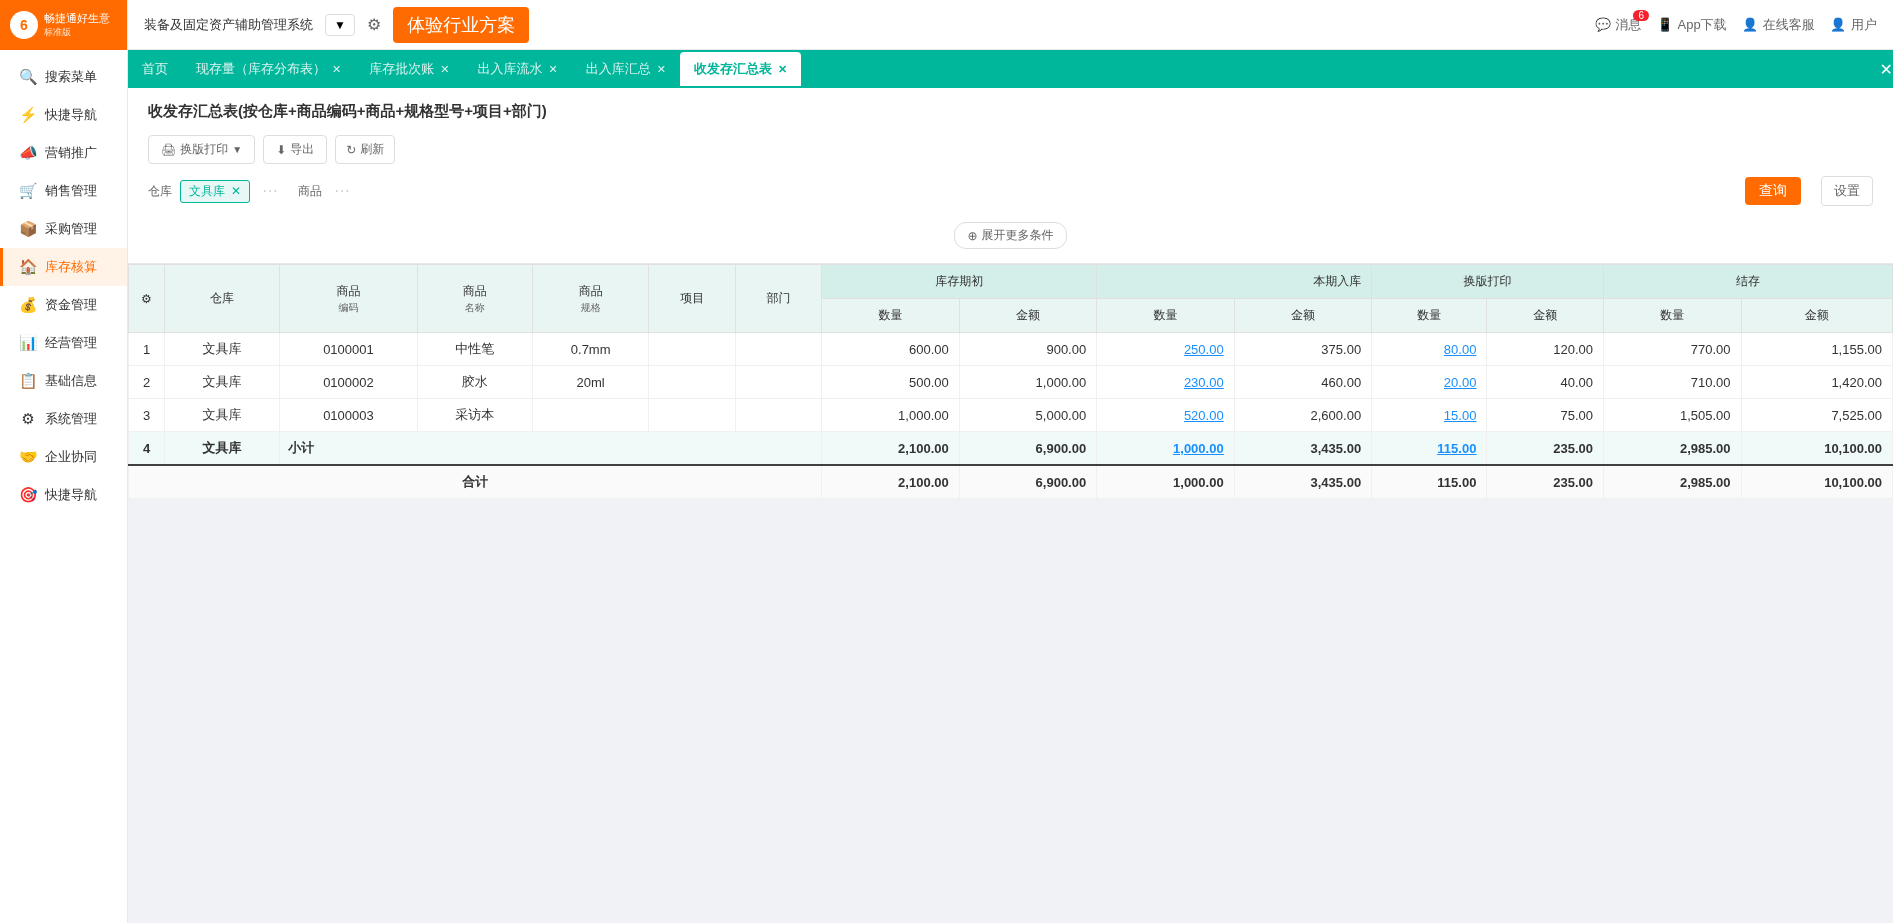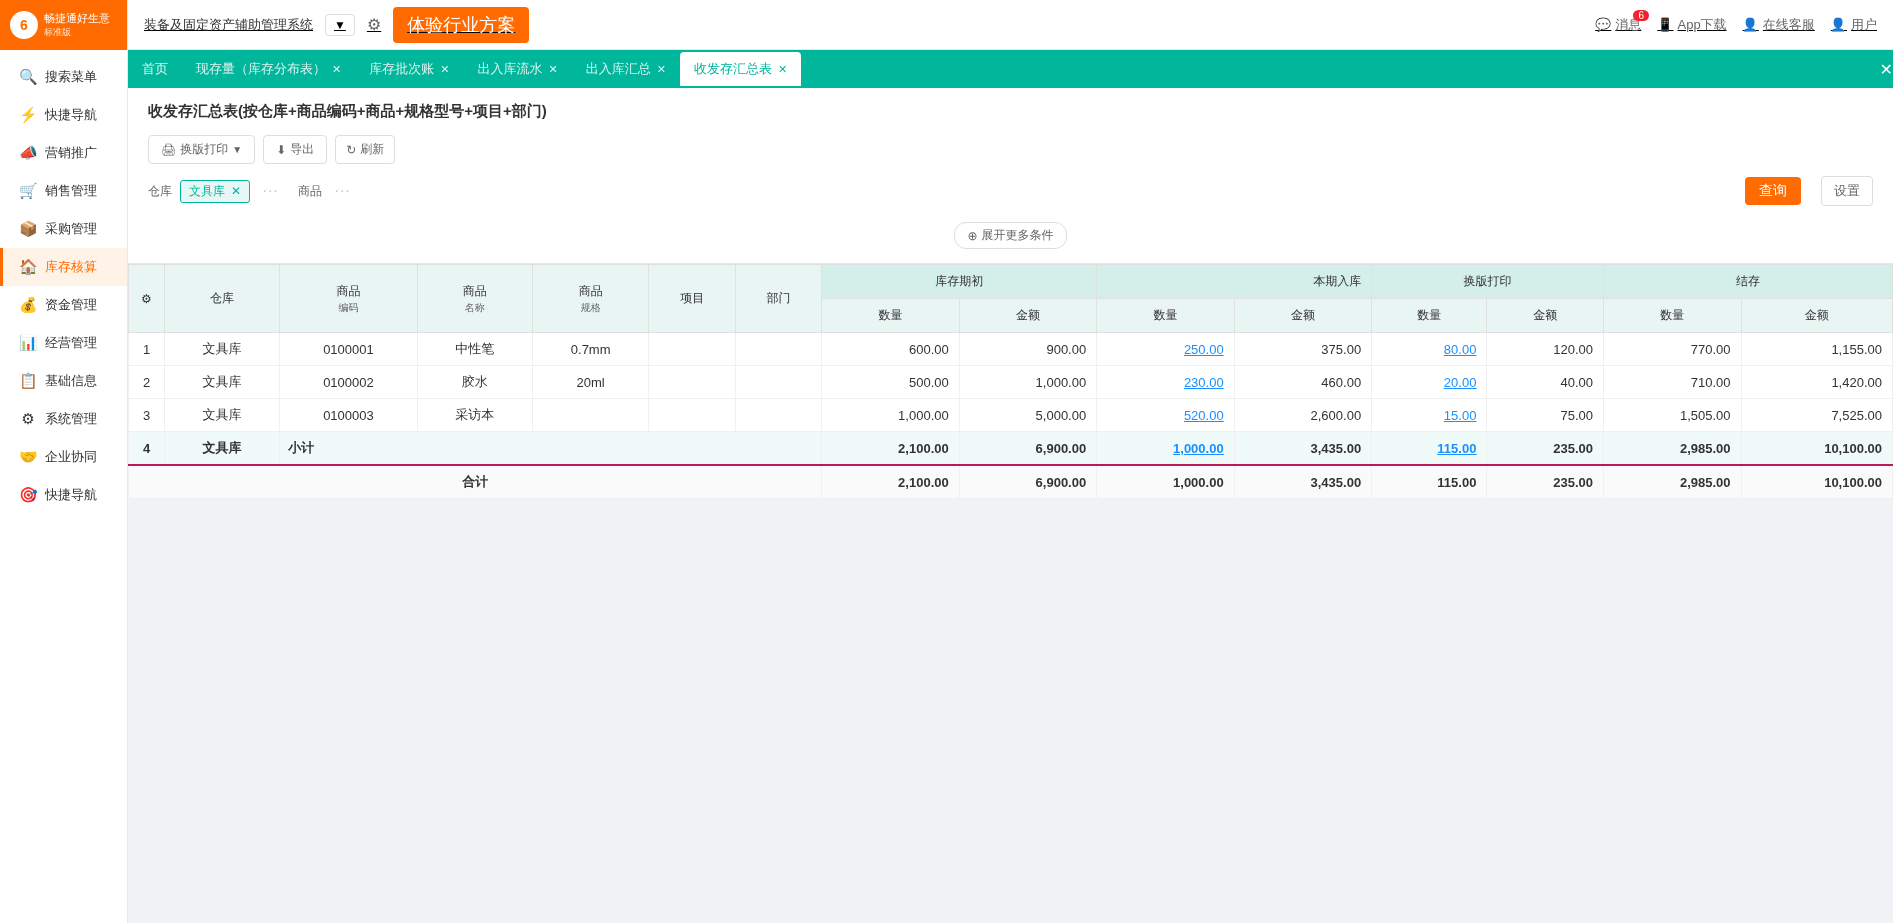--- a/index.html
+++ b/index.html
@@ -12,34 +12,34 @@
     .sidebar-logo-icon span { color: #ff6b00; font-weight: bold; font-size: 14px; }
     .sidebar-logo-text { font-size: 11px; color: #fff; line-height: 1.3; }
     .sidebar-logo-badge { font-size: 9px; color: rgba(255,255,255,0.8); }
     .sidebar-nav { flex: 1; padding: 8px 0; overflow-y: auto; }
     .sidebar-item { display: flex; align-items: center; gap: 8px; padding: 10px 16px; cursor: pointer; color: #333; font-size: 13px; border-left: 3px solid transparent; }
     .sidebar-item.active { background: #fff3e8; color: #ff6b00; border-left-color: #ff6b00; }
     .sidebar-item-icon { font-size: 15px; width: 18px; text-align: center; }
 
     
     .main { flex: 1; display: flex; flex-direction: column; overflow: hidden; }
-    .topbar { height: 50px; background: #fff; border-bottom: 1px solid #e8e8e8; display: flex; align-items: center; padding: 0 16px; gap: 12px; text-decoration: underline; }
+    .topbar { height: 50px; background: #fff; border-bottom: 1px solid #e8e8e8; display: flex; align-items: center; padding: 0 16px; gap: 12px; }
     .topbar-system { font-size: 13px; color: #333; display: flex; align-items: center; gap: 6px; }
     .topbar-dropdown { border: 1px solid #ddd; border-radius: 4px; padding: 3px 8px; font-size: 12px; cursor: pointer; }
     .topbar-gear { font-size: 16px; color: #666; cursor: pointer; }
     .topbar-btn { background: #ff6b00; color: #fff; border: none; border-radius: 4px; padding: 6px 14px; font-size: 18px; cursor: pointer; }
     .topbar-right { margin-left: auto; display: flex; align-items: center; gap: 16px; font-size: 13px; color: #666; }
     .topbar-msg { position: relative; cursor: pointer; }
     .topbar-badge { position: absolute; top: -6px; right: -8px; background: #f5222d; color: #fff; border-radius: 8px; font-size: 10px; padding: 0 4px; min-width: 16px; text-align: center; }
     .topbar-right-item { display: flex; align-items: center; gap: 4px; cursor: pointer; }
 
     
     .tabbar { background: #00b69b; display: flex; align-items: center; padding: 0 0; min-height: 38px; }
     .tab { display: flex; align-items: center; gap: 4px; padding: 8px 14px; color: rgba(255,255,255,0.85); font-size: 13px; cursor: pointer; border-radius: 4px 4px 0 0; white-space: nowrap; }
-    .tab.active { background: #fff; color: #00b69b; font-weight: 400; }
+    .tab.active { background: #fff; color: #00b69b; font-weight: 700; }
     .tab-close { font-size: 11px; color: inherit; margin-left: 2px; }
     .tabbar-close-all { margin-left: auto; color: #fff; cursor: pointer; font-size: 16px; }
 
     
     .content { flex: 1; background: #f0f2f5; overflow: auto; display: flex; flex-direction: column; }
     .page-title { font-size: 15px; font-weight: 600; color: #333; margin-bottom: 14px; }
     .btn-action { display: flex; align-items: center; gap: 4px; padding: 5px 12px; border: 1px solid #ddd; border-radius: 4px; background: #fff; cursor: pointer; font-size: 12px; color: #666; }
     .btn-refresh { display: flex; align-items: center; gap: 4px; padding: 5px 10px; border: 1px solid #ddd; border-radius: 4px; background: #fff; cursor: pointer; font-size: 12px; color: #666; }
     .filter-date-btn { padding: 2px 8px; border-radius: 3px; font-size: 12px; cursor: pointer; border: 1px solid transparent; color: #333; }
     .filter-date-btn.active { background: #00b69b; color: #fff; border-color: #00b69b; }
@@ -53,21 +53,21 @@
     .table-area { flex: 1; padding: 0; background: #fff; margin: 0; overflow: auto; }
     table { width: 100%; border-collapse: collapse; font-size: 13px; }
     thead tr { background: #e8f5f3; }
     th { padding: 8px 10px; text-align: center; color: #333; font-weight: 500; border: 1px solid #e0e0e0; font-size: 12px; white-space: nowrap; }
     td { padding: 7px 10px; text-align: center; border: 1px solid #f0f0f0; color: #333; white-space: nowrap; }
     tbody tr.subtotal { background: #f0faf8; font-weight: bold; }
     .link-cell { color: #1890ff; text-decoration: underline; cursor: pointer; }
     .num-cell { text-align: right; }
 
     
-    .table-footer { background: #0f766e; border-top: 2px solid #be185d; }
+    .table-footer { background: #0f766e; border-top: 2px solid #404040; }
     .table-footer td { font-weight: 600; background: #fafafa; }
     .page-wrapper { position: relative; background: #fff; }
 
     .filter-dots { color: #ccc; cursor: pointer; margin-left: 4px; font-size: 16px; }
   </style>
 </head>
 <body>
 
 <div class="sidebar">
   <div class="sidebar-logo">

